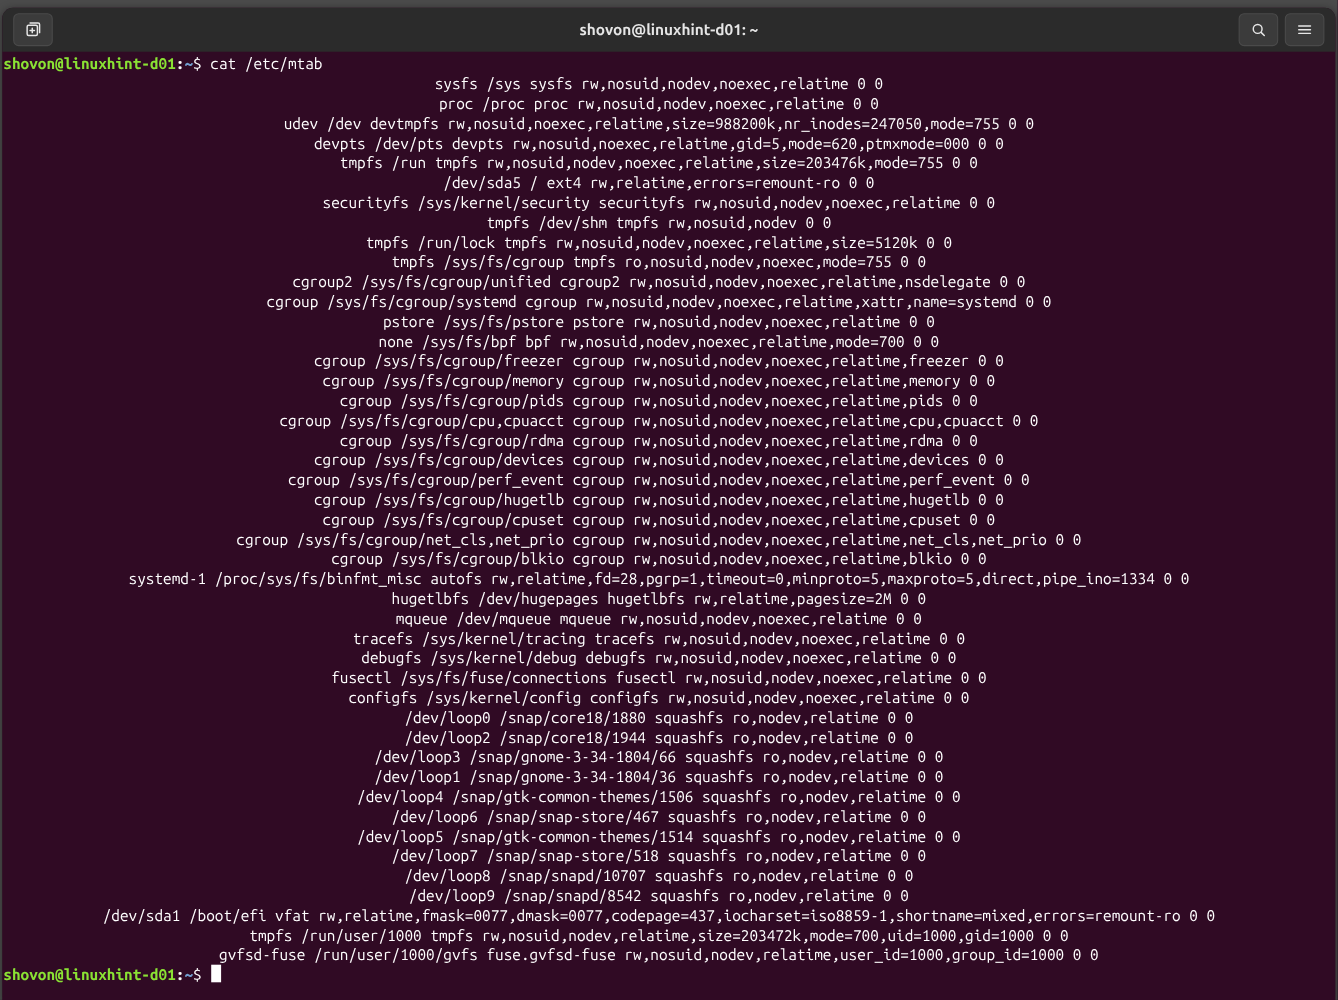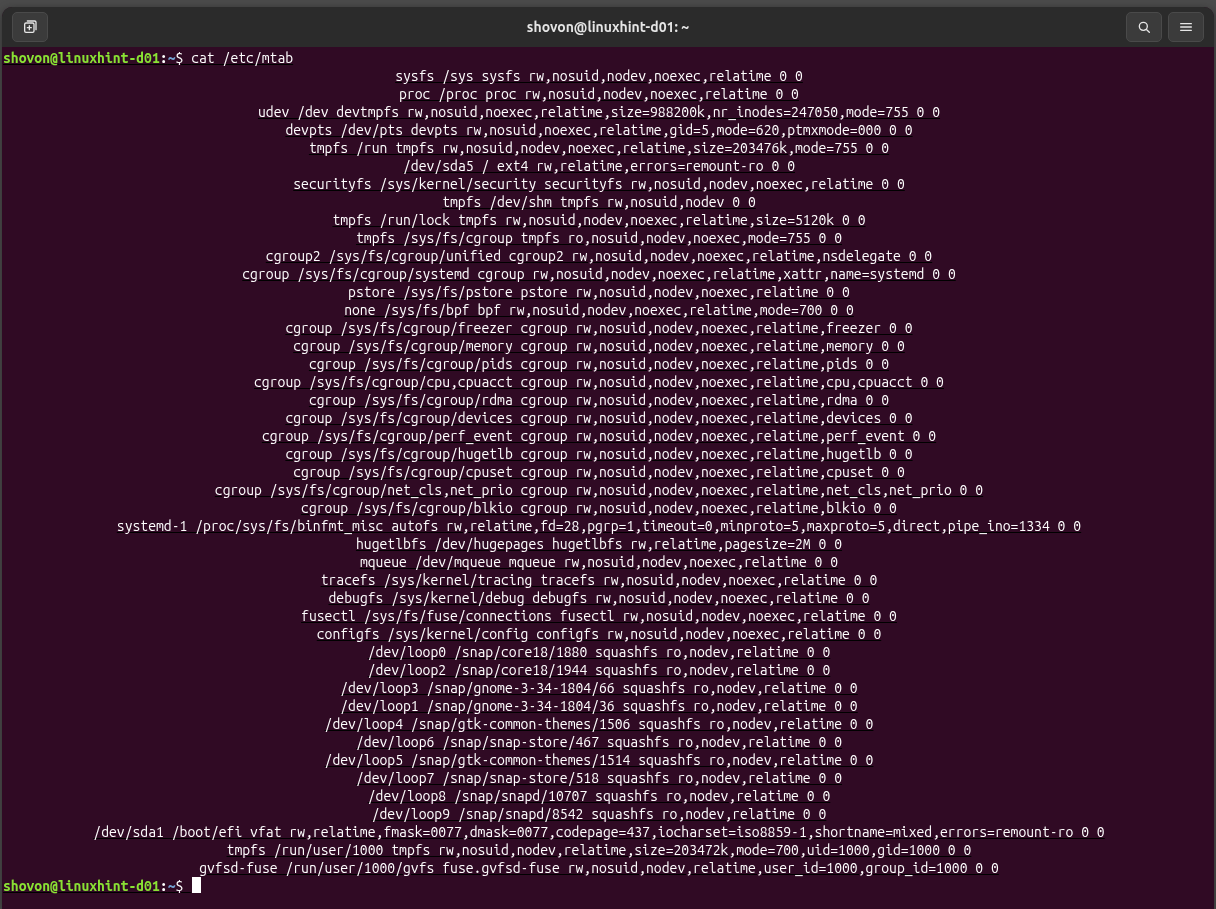--- a/index.html
+++ b/index.html
@@ -5,21 +5,21 @@
   html,body{margin:0;padding:0;height:100%;width:100%;overflow:hidden;font-family:"Ubuntu","DejaVu Sans",sans-serif;}
   body{
     background:#4b4b4b;
   }
   .window{
     position:absolute;left:2px;top:7px;right:2px;bottom:0;
     border-radius:10px 10px 0 0;
     overflow:hidden;
     box-shadow:0 2px 8px rgba(0,0,0,.4);
     background:#300a24;
-    display:flex;flex-direction:column;text-decoration:underline;
+    display:flex;flex-direction:column;
   }
   .titlebar{
     height:40px;flex:0 0 40px;
     background:#2b2b2b;
     display:flex;align-items:center;
     color:#e6e6e6;
     position:relative;
   }
   .title-text{
     position:absolute;left:0;right:0;top:0;bottom:0;

